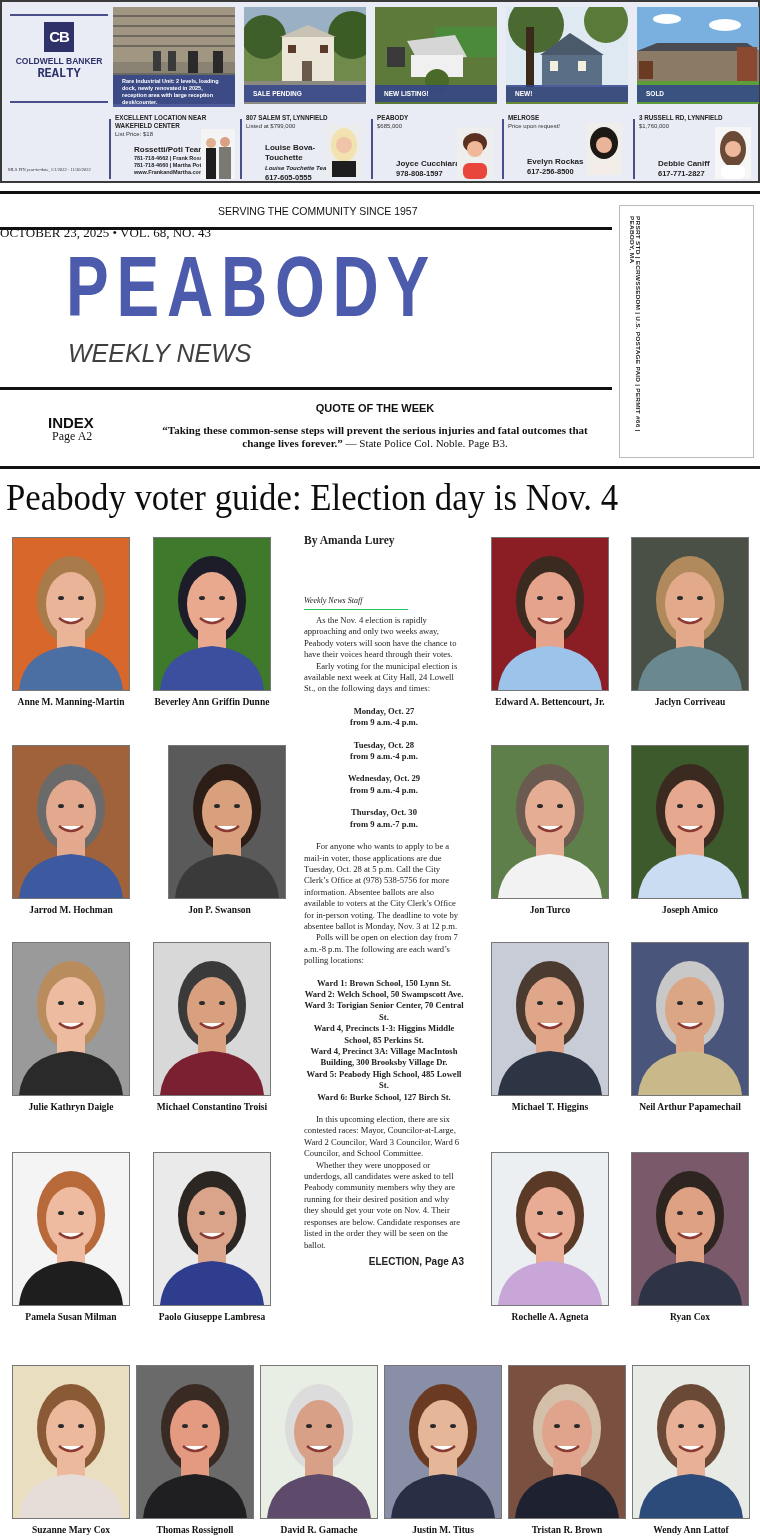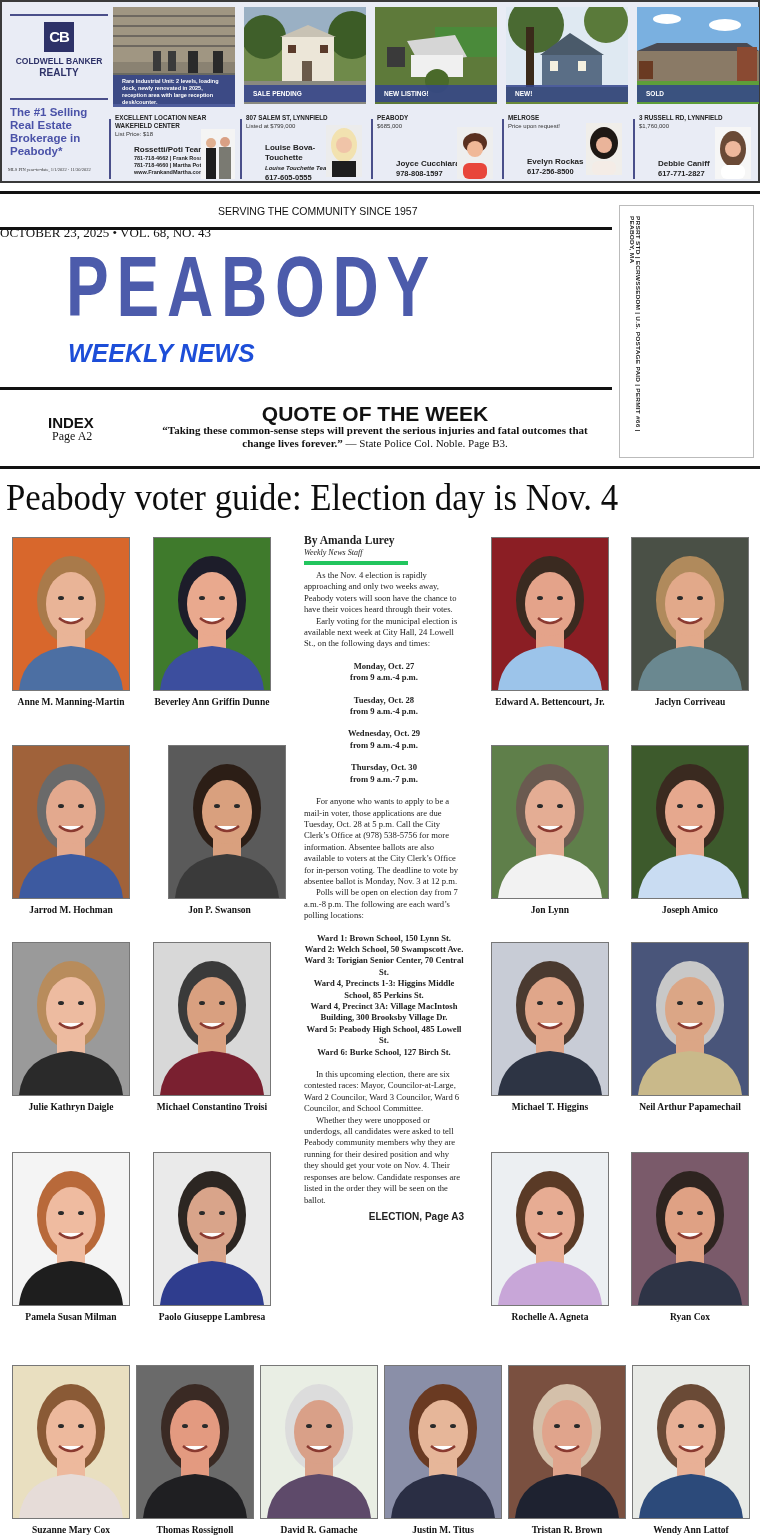--- a/index.html
+++ b/index.html
@@ -5,79 +5,78 @@
   * { box-sizing: border-box; margin: 0; padding: 0; }
   html, body { width: 760px; height: 1536px; background: #ffffff; overflow: hidden; }
   body { position: relative; font-family: "Liberation Serif", serif; color: #111; }
 
   
   .ad { position: absolute; left: 0; top: 0; width: 760px; height: 183px; background: #e9ecf5; border: 2px solid #3a3a3a; }
   .ad-logo { position: absolute; left: 8px; top: 12px; width: 98px; text-align: center; }
   .ad-logo .rule { height: 2px; background: #4a4f8a; margin: 0 0 6px 0; }
   .cb-box { width: 30px; height: 30px; background: #2e3268; color: #fff; margin: 4px auto 4px; font-family: "Liberation Sans", sans-serif; font-weight: bold; font-size: 15px; line-height: 30px; letter-spacing: -1px; }
   .ad-brand { font-family: "Liberation Sans", sans-serif; font-weight: bold; color: #2e3268; font-size: 8.5px; line-height: 11px; }
-  .ad-brand2 { font-family: Liberation Sans, sans-serif; font-weight: bold; color: #2e3268; font-size: 10px; margin-bottom: 20px; }
+  .ad-brand2 { font-family: Liberation Mono, monospace; font-weight: bold; color: #2e3268; font-size: 12px; margin-bottom: 20px; }
   .ad-tagline { position: absolute; left: 8px; top: 104px; width: 100px; font-family: "Liberation Sans", sans-serif; font-weight: bold; color: #4a52a8; font-size: 11.5px; line-height: 13px; }
   .ad-fine { position: absolute; left: 6px; top: 165px; font-size: 4.5px; color: #333; }
   .listing { position: absolute; top: 5px; width: 122px; height: 172px; }
   .listing .photo { position: absolute; left: 0; top: 0; width: 122px; height: 97px; overflow: hidden; }
   .listing .banner { position: absolute; left: 0; top: 78px; height: 17px; background: rgba(52,68,140,0.85); color: #fff; font-family: "Liberation Sans", sans-serif; font-weight: bold; font-size: 6.5px; line-height: 17px; padding: 0 9px; }
   .listing .banner.wide { top: 68px; height: 32px; width: 122px; font-size: 5.5px; line-height: 7px; padding: 3px 9px; font-weight: bold; }
   .listing .vrule { position: absolute; left: -4px; top: 112px; width: 2px; height: 60px; background: #4a4f8a; }
   .listing .addr { position: absolute; left: 2px; top: 107px; width: 120px; font-family: "Liberation Sans", sans-serif; font-weight: bold; font-size: 6.3px; line-height: 8px; color: #222; }
   .listing .price { font-family: "Liberation Sans", sans-serif; font-weight: normal; font-size: 6px; color: #333; }
   .listing .agent { position: absolute; left: 8px; width: 80px; font-family: "Liberation Sans", sans-serif; font-weight: bold; font-size: 8px; line-height: 10px; color: #222; margin-left: 13px; }
   .listing .agent .team { font-style: italic; font-size: 6px; }
   .listing .agent .phone { font-size: 7.5px; }
   .listing .agent .small { font-size: 5.5px; line-height: 7px; }
   .listing .headshot { position: absolute; width: 36px; height: 52px; top: 118px; right: 4px; overflow: hidden; }
 
   
   .rule-thick { position: absolute; left: 0; height: 3px; background: #111; }
   .dateline { position: absolute; top: 205px; left: 0; font-family: Liberation Serif, serif; font-size: 13px; color: #111; margin-top: 20px; }
   .serving { position: absolute; top: 205px; left: 218px; font-family: "Liberation Sans", sans-serif; font-size: 10.5px; color: #111; }
   .peabody { position: absolute; left: 66px; top: 244px; font-family: "Liberation Sans", sans-serif; font-weight: bold; color: #4c5bab; font-size: 82px; line-height: 82px; letter-spacing: 10px; transform: scaleX(0.78) scaleY(1.05); transform-origin: left top; }
-  .weekly { position: absolute; left: 68px; top: 339px; font-family: "Liberation Sans", sans-serif; font-weight: bold; font-style: italic; font-size: 25px; color: #1d4ed8; }
+  .weekly { position: absolute; left: 68px; top: 339px; font-family: "Liberation Sans", sans-serif; font-weight: normal; font-style: italic; font-size: 25px; color: #404040; }
   .index-title { position: absolute; left: 48px; top: 414px; font-family: "Liberation Sans", sans-serif; font-weight: bold; font-size: 15px; }
   .index-page { position: absolute; left: 52px; top: 429px; font-size: 12px; }
-  .qotw-title { position: absolute; left: 160px; top: 402px; width: 430px; text-align: center; font-family: "Liberation Sans", sans-serif; font-weight: bold; font-size: 21px; }
+  .qotw-title { position: absolute; left: 160px; top: 402px; width: 430px; text-align: center; font-family: "Liberation Sans", sans-serif; font-weight: bold; font-size: 11px; }
   .qotw-text { position: absolute; left: 155px; top: 424px; width: 440px; text-align: center; font-size: 11px; line-height: 13px; }
   .qotw-text b { font-weight: bold; }
   .postal { position: absolute; left: 619px; top: 205px; width: 135px; height: 253px; border: 1px solid #bbb; }
   .postal-text { position: absolute; left: 8px; top: 10px; writing-mode: vertical-rl; font-family: "Liberation Sans", sans-serif; font-weight: bold; font-size: 6.5px; color: #222; letter-spacing: 0.2px; transform: scaleX(0.9); }
 
   
   .headline { position: absolute; left: 6px; top: 476px; width: 752px; font-family: "Liberation Serif", serif; font-size: 37px; line-height: 44px; white-space: nowrap; transform: scaleX(0.94); transform-origin: left top; color: #0d0d0d; }
 
   
   .cand { position: absolute; width: 118px; text-align: center; }
   .cand .pic { width: 118px; height: 154px; border: 1px solid #777; overflow: hidden; position: relative; }
   .cand .name { font-family: "Liberation Serif", serif; font-weight: bold; font-size: 9.5px; line-height: 12px; margin-top: 5px; color: #111; }
 
   
   .article { position: absolute; left: 304px; top: 534px; width: 160px; font-family: "Liberation Serif", serif; font-size: 8.6px; line-height: 11.4px; color: #222; }
   .byline { font-weight: bold; font-size: 11.5px; line-height: 13px; }
-  .staff { font-style: italic; font-size: 8px; line-height: 11px; padding-bottom: 3px; border-bottom: 4px solid #22c55e; width: 104px; margin-bottom: 5px; }
+  .staff { font-style: italic; font-size: 8px; line-height: 11px; padding-bottom: 3px; border-bottom: 1px solid #22c55e; width: 104px; margin-bottom: 5px; margin-top: 48px; }
   .article p { text-indent: 12px; }
   .article .center { text-align: center; font-weight: bold; margin: 11px 0; }
   .article .wards { text-align: center; font-weight: bold; margin: 11px 0; }
   .jump { text-align: right; font-family: "Liberation Sans", sans-serif; font-weight: bold; font-size: 10px; margin-top: 5px; }
 </style>
 </head>
 <body>
 
 <div class="ad">
   <div class="ad-logo">
     <div class="rule"></div>
     <div class="cb-box">CB</div>
     <div class="ad-brand">COLDWELL BANKER</div>
     <div class="ad-brand2">REALTY</div>
     <div class="rule"></div>
   </div>
-  <div class="ad-tagline">The #1 Selling Real Estate Brokerage in Peabody*</div>
   <div class="ad-fine">MLS PIN year-to-date, 1/1/2022 - 11/30/2022</div>
 
   <div class="listing" style="left:111px;">
     <div class="photo">
       <svg width="122" height="97" viewBox="0 0 122 97">
         <rect width="122" height="97" fill="#8a8272"></rect>
         <rect y="0" width="122" height="55" fill="#a09682"></rect>
         <g fill="#6e6860">
             <rect x="0" y="8" width="122" height="2"></rect>
             <rect x="0" y="18" width="122" height="2"></rect>
@@ -387,21 +386,21 @@
       <div class="pic"><svg width="116" height="152" viewBox="0 0 116 152">
           <rect width="116" height="152" fill="#5f7f4a"></rect>
           <ellipse cx="58" cy="62" rx="34" ry="44" fill="#6a5a50"></ellipse>
           <rect x="44" y="92" width="28" height="22" fill="#e4ad94"></rect>
           <path d="M6 152 Q10 112 58 108 Q106 112 110 152 Z" fill="#f2f2f2"></path>
           <ellipse cx="58" cy="66" rx="25" ry="32" fill="#e4ad94"></ellipse>
           <ellipse cx="48" cy="60" rx="3" ry="2" fill="#2a2a2a"></ellipse>
           <ellipse cx="68" cy="60" rx="3" ry="2" fill="#2a2a2a"></ellipse>
           <path d="M46 80 Q58 90 70 80" stroke="#8a3a30" stroke-width="2.5" fill="#ffffff"></path>
         </svg></div>
-      <div class="name">Jon Lynn</div>
+      <div class="name">Jon Turco</div>
     </div>
     <div class="cand" style="left: 631px; top: 745px;">
       <div class="pic"><svg width="116" height="152" viewBox="0 0 116 152">
           <rect width="116" height="152" fill="#3d5a2c"></rect>
           <ellipse cx="58" cy="62" rx="34" ry="44" fill="#3a2a20"></ellipse>
           <rect x="44" y="92" width="28" height="22" fill="#e6a88e"></rect>
           <path d="M6 152 Q10 112 58 108 Q106 112 110 152 Z" fill="#c9dcf2"></path>
           <ellipse cx="58" cy="66" rx="25" ry="32" fill="#e6a88e"></ellipse>
           <ellipse cx="48" cy="60" rx="3" ry="2" fill="#2a2a2a"></ellipse>
           <ellipse cx="68" cy="60" rx="3" ry="2" fill="#2a2a2a"></ellipse>

